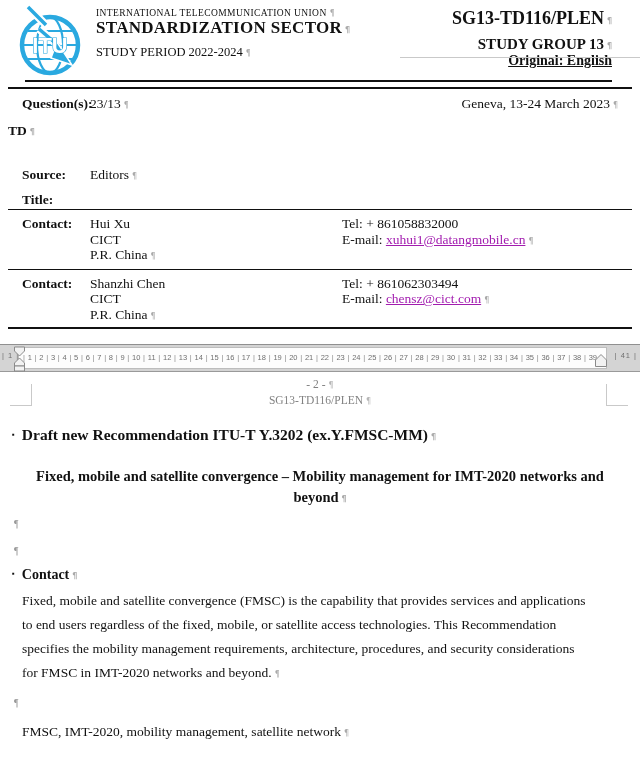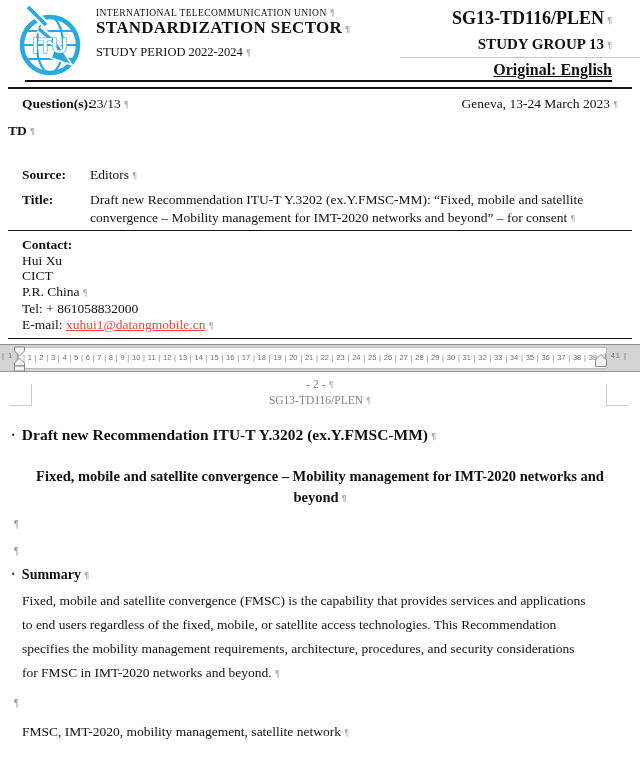--- a/index.html
+++ b/index.html
@@ -12,51 +12,51 @@
   .logo-wrap { position:absolute; left:8px; top:5px; width:84px; height:78px; }
 
   .hdr-left { position:absolute; left:96px; top:8px; }
   .org-line { font-size:9.5px; letter-spacing:.4px; white-space:nowrap; }
   .sector   { font-size:17px; font-weight:bold; letter-spacing:.3px; line-height:19px; }
   .period   { font-size:12.5px; margin-top:5px; }
 
   .hdr-right { position:absolute; right:28px; top:8px; text-align:right; }
   .doc-num   { font-size:18px; font-weight:bold; }
   .study-grp { font-size:15px; font-weight:bold; margin-top:7px; }
-  .orig      { font-size:16px; font-weight:bold; text-decoration:underline; margin-top:8px; }
+  .orig      { font-size:14px; font-weight:bold; text-decoration:underline; margin-top:0; }
 
   .grp-underline { position:absolute; left:400px; right:0; top:57px; border-top:1px solid #c9c9c9; }
   .hdr-rule  { position:absolute; left:25px; right:28px; top:80px; border-top:2px solid #111; }
 
   .fields { position:absolute; left:8px; right:8px; top:87px; border-top:2px solid #111; font-size:13.5px; }
   .frow { display:flex; padding:0 14px; line-height:17px; }
   .frow.q { padding-top:6px; }
   .flabel { font-weight:bold; width:68px; flex:none; }
   .fval { flex:none; }
   .fdate { margin-left:auto; }
   .td-row { text-align:left; font-weight:bold; margin-top:8px; line-height:17px; }
   .src-row { margin-top:25px; }
   .title-row { margin-top:6px; }
   .title-text { width:508px; line-height:18px; }
   .divider { border-top:1.5px solid #111; margin-top:1px; }
-  .crow { display:flex; padding:6px 14px 3px 14px; line-height:15.5px;flex-direction:column; }
+  .crow { display:flex; padding:6px 14px 3px 14px; line-height:15.5px; }
   .ccell-left { width:252px; flex:none; }
   .ccell-right { flex:1; }
   .fields-bottom { border-top:2px solid #111; }
-  a.email { color:#ef4444; }
+  a.email { color:#a21caf; }
 
   .pm { font-family:"DejaVu Sans",sans-serif; font-size:8px; color:#a9a9a9; margin-left:3px; }
 
   
   .ruler { position:relative; width:640px; height:28px; background:#d4d4d4;
     border-top:1px solid #909090; border-bottom:1px solid #9a9a9a; }
   .ruler-margin { position:absolute; top:6px; font-family:"Liberation Sans",sans-serif;
     font-size:7.5px; color:#6f6f6f; letter-spacing:1px; }
   .ruler-margin.left { left:2px; }
-  .ruler-margin.right { right:13px; }
+  .ruler-margin.right { right:3px; }
   .ruler-track { position:absolute; left:18px; width:589px; top:2px; bottom:2px;
     background:#fdfdfd; border:1px solid #bdbdbd; display:flex; align-items:center;
     justify-content:space-between; padding:0 4px; overflow:hidden; }
   .ruler-track .num, .ruler-track .tick { font-family:"Liberation Sans",sans-serif;
     font-size:7.5px; color:#6f6f6f; line-height:1; }
   .ruler-track .tick { color:#8a8a8a; }
   .marker { position:absolute; }
   .marker.left { left:14px; top:1px; }
   .marker.right { left:595px; top:9px; }
 
@@ -118,21 +118,20 @@
       <span class="fval"><span>23/13</span><span class="pm">¶</span></span>
       <span class="fdate"><span>Geneva, 13-24 March 2023</span><span class="pm">¶</span></span>
     </div>
     <div class="td-row"><span>TD</span><span class="pm">¶</span></div>
     <div class="frow src-row">
       <span class="flabel">Source:</span>
       <span class="fval"><span>Editors</span><span class="pm">¶</span></span>
     </div>
     <div class="frow title-row">
       <span class="flabel">Title:</span>
-      <span class="title-text"><span>Draft new Recommendation ITU-T Y.3202 (ex.Y.FMSC-MM): “Fixed, mobile and satellite convergence – Mobility management for IMT-2020 networks and beyond” – for consent</span><span class="pm">¶</span></span>
     </div>
     <div class="divider"></div>
 
     <div class="crow">
       <span class="flabel">Contact:</span>
       <span class="ccell-left">
         <div>Hui Xu</div>
         <div>CICT</div>
         <div><span>P.R. China</span><span class="pm">¶</span></div>
       </span>
@@ -142,20 +141,24 @@
       </span>
     </div>
     <div class="divider"></div>
 
     <div class="crow">
       <span class="flabel">Contact:</span>
       <span class="ccell-left">
         <div>Shanzhi Chen</div>
         <div>CICT</div>
         <div><span>P.R. China</span><span class="pm">¶</span></div>
+      </span>
+      <span class="ccell-right">
+        <div>Tel: + 861062303494</div>
+        <div><span>E-mail:</span> <a class="email" href="#">chensz@cict.com</a><span class="pm">¶</span></div>
       </span>
     </div>
     <div class="fields-bottom"></div>
   </div>
 </div>
 
 <div class="ruler">
   <span class="ruler-margin left">| 1 |</span>
   <div class="ruler-track">
       <span class="tick">|</span>
@@ -271,21 +274,21 @@
   </div>
 
   <div class="pil-line">
       <span class="pil">¶</span>
     </div>
   <div class="pil-line">
       <span class="pil">¶</span>
     </div>
 
   <div class="h2">
-    <span class="sq">▪</span><span>Summary</span><span class="pm">¶</span>
+    <span class="sq">▪</span><span>Contact</span><span class="pm">¶</span>
   </div>
   <div class="body-par">
     <span>Fixed, mobile and satellite convergence (FMSC) is the capability that provides services and applications to end users regardless of the fixed, mobile, or satellite access technologies. This Recommendation specifies the mobility management requirements, architecture, procedures, and security considerations for FMSC in IMT-2020 networks and beyond.</span><span class="pm">¶</span>
   </div>
 
   <div class="pil-line mid">
       <span class="pil">¶</span>
     </div>
 
   <div class="body-par">

